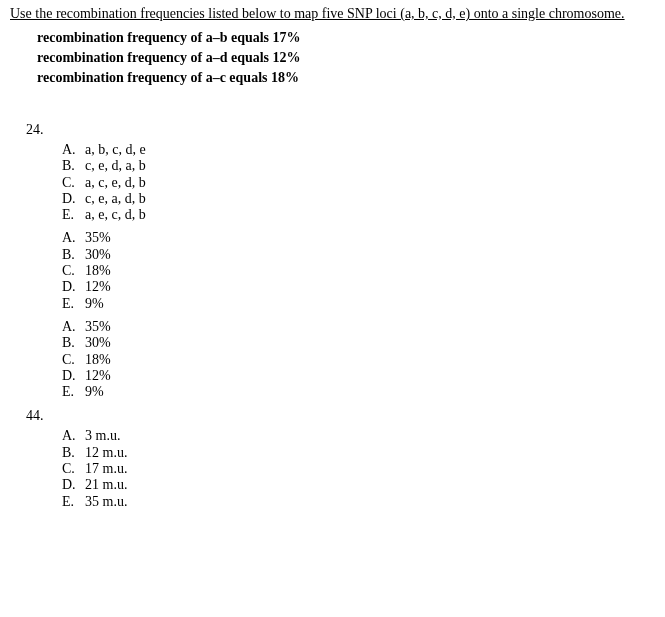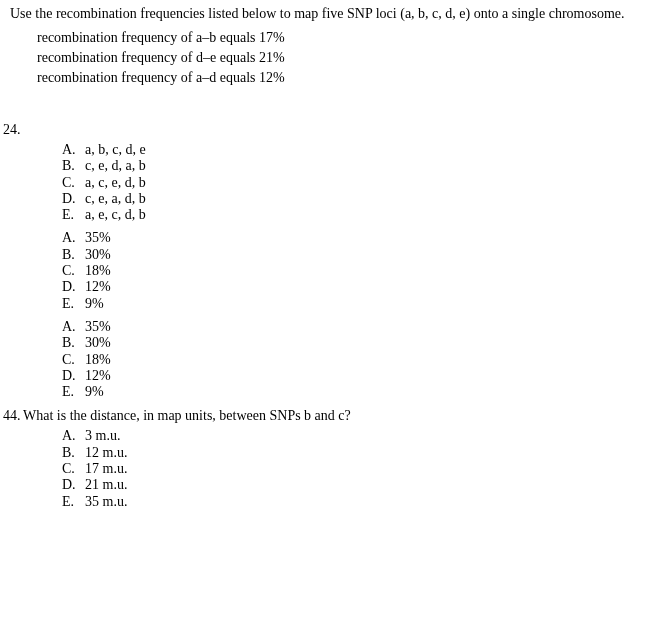--- a/index.html
+++ b/index.html
@@ -16,40 +16,43 @@
     color: #000000;
   }
   .page {
     width: 665px;
     height: 617px;
   }
   .intro {
     margin: 6px 0 0 10px;
     line-height: 16px;
     white-space: nowrap;
+    text-decoration: underline;
   }
   .freq-list {
     margin: 6px 0 0 37px;
   }
   .freq-line {
     line-height: 20px;
     white-space: nowrap;
+    font-weight: bold;
   }
   .questions {
     margin-top: 33px;
   }
   .question {
     margin-bottom: 7px;
   }
   .q-header {
     display: flex;
-    padding-left: 3px;
+    padding-left: 26px;
     line-height: 17px;
     margin-bottom: 4px;
     white-space: nowrap;
+    gap: 48px;
   }
   .q-num {
     flex: 0 0 auto;
     min-width: 20px;
   }
   .option {
     display: flex;
     padding-left: 62px;
     line-height: 16.3px;
     white-space: nowrap;
@@ -61,22 +64,22 @@
 </style>
 </head>
 <body>
 
 <div class="page">
 
   <p class="intro">Use the recombination frequencies listed below to map five SNP loci (a, b, c, d, e) onto a single chromosome.</p>
 
   <div class="freq-list">
     <div class="freq-line">recombination frequency of a–b equals 17%</div>
-    <div class="freq-line">recombination frequency of d–e equals 21%</div>
     <div class="freq-line">recombination frequency of a–d equals 12%</div>
+    <div class="freq-line">recombination frequency of a–c equals 18%</div>
   </div>
 
   <div class="questions">
 
     <div class="question">
       <div class="q-header">
         <span class="q-num">24.</span>
       </div>
       <div class="option">
         <span class="opt-letter">A.</span>
@@ -142,21 +145,20 @@
       </div>
       <div class="option">
         <span class="opt-letter">E.</span>
         <span class="opt-text">9%</span>
       </div>
     </div>
 
     <div class="question">
       <div class="q-header">
         <span class="q-num">44.</span>
-        <span class="q-text">What is the distance, in map units, between SNPs b and c?</span>
       </div>
       <div class="option">
         <span class="opt-letter">A.</span>
         <span class="opt-text">3 m.u.</span>
       </div>
       <div class="option">
         <span class="opt-letter">B.</span>
         <span class="opt-text">12 m.u.</span>
       </div>
       <div class="option">

